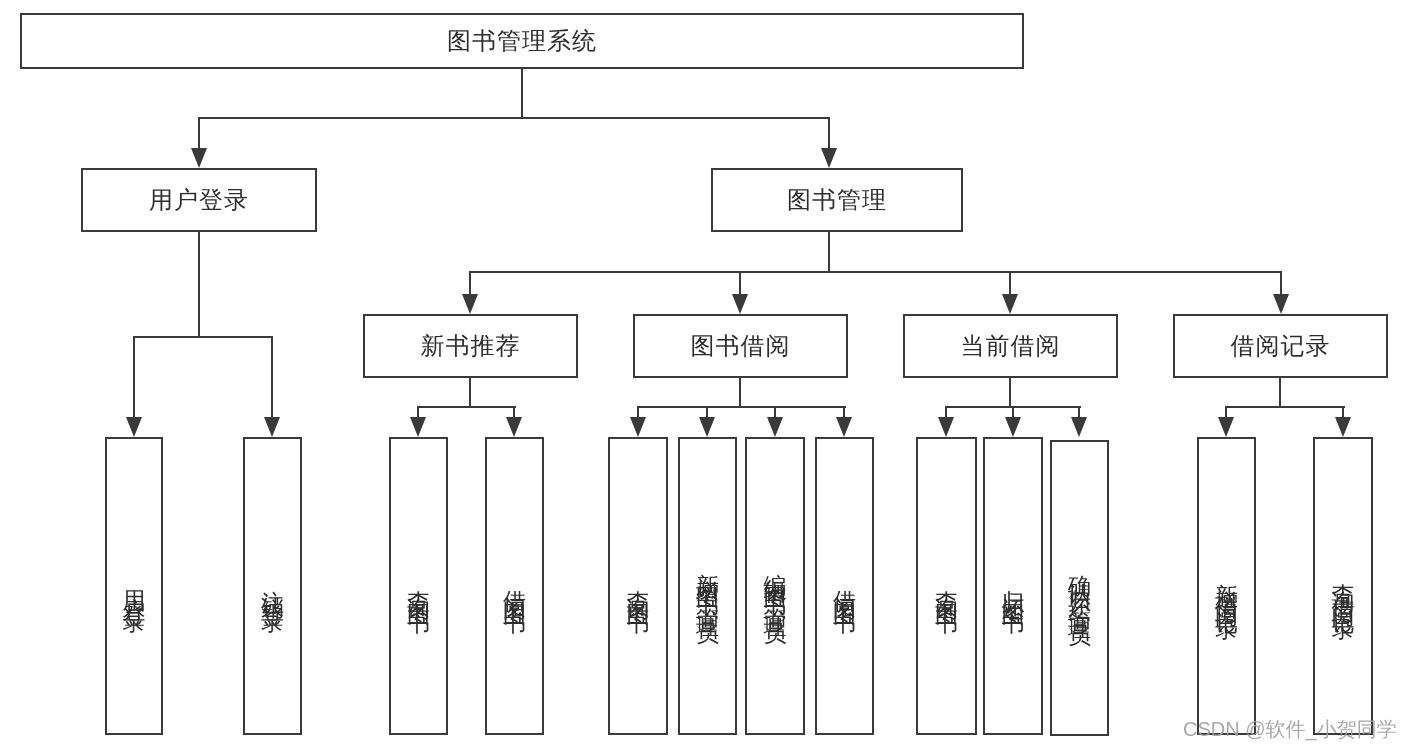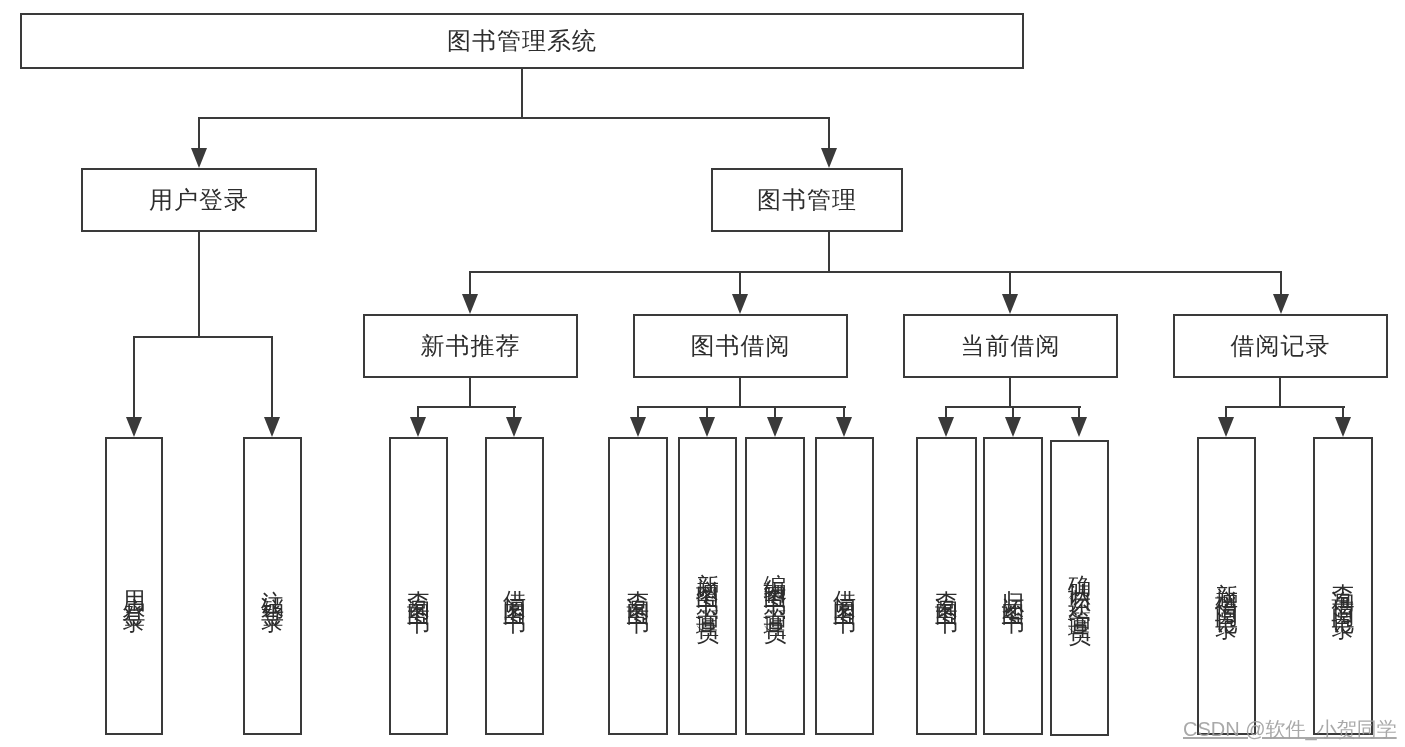--- a/index.html
+++ b/index.html
@@ -64,21 +64,20 @@
     border-top: 20px solid #3a3a3a;
   }
   .watermark {
     position: absolute;
     left: 1183px;
     top: 716px;
     font-size: 20px;
     color: rgba(160,160,160,0.9);
     white-space: nowrap;
     z-index: 5;
-    text-decoration: underline;
   }
 </style>
 </head>
 <body>
 
 <div class="canvas">
 
   <div class="node" style="left:20px; top:13px; width:1004px; height:56px;">
     <span>图书管理系统</span>
   </div>
@@ -86,21 +85,21 @@
   <div class="vline" style="left:521px; top:69px; height:50px;"></div>
   <div class="hline" style="left:198px; top:117px; width:632px;"></div>
   <div class="vline" style="left:198px; top:117px; height:34px;"></div>
   <div class="arrow" style="left:191px; top:148px;"></div>
   <div class="vline" style="left:828px; top:117px; height:34px;"></div>
   <div class="arrow" style="left:821px; top:148px;"></div>
 
   <div class="node" style="left:81px; top:168px; width:236px; height:64px;">
     <span>用户登录</span>
   </div>
-  <div class="node" style="left:711px; top:168px; width:192px; height:64px;">
+  <div class="node" style="left:711px; top:168px; width:252px; height:64px;">
     <span>图书管理</span>
   </div>
 
   <div class="vline" style="left:198px; top:232px; height:106px;"></div>
   <div class="hline" style="left:133px; top:336px; width:140px;"></div>
   <div class="vline" style="left:133px; top:336px; height:83px;"></div>
   <div class="arrow" style="left:126px; top:417px;"></div>
   <div class="vline" style="left:271px; top:336px; height:83px;"></div>
   <div class="arrow" style="left:264px; top:417px;"></div>
 

